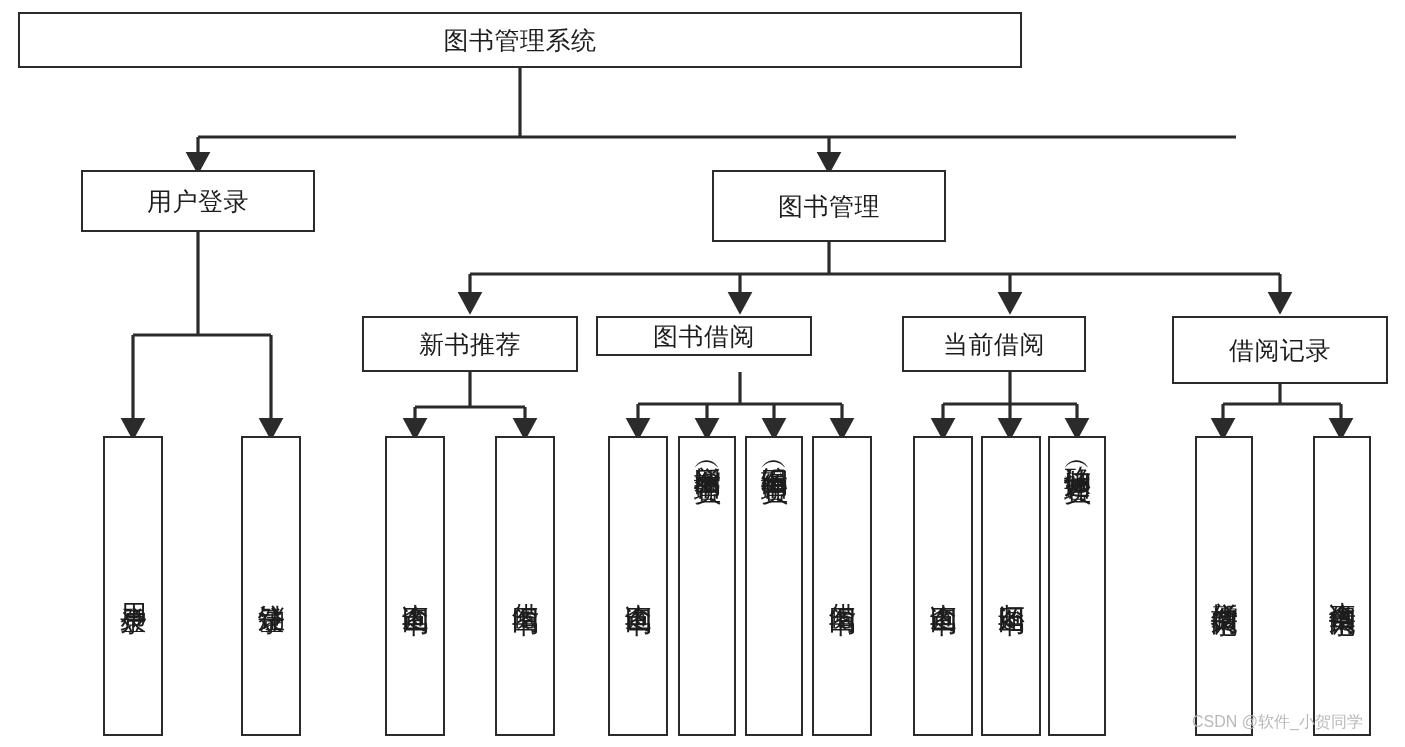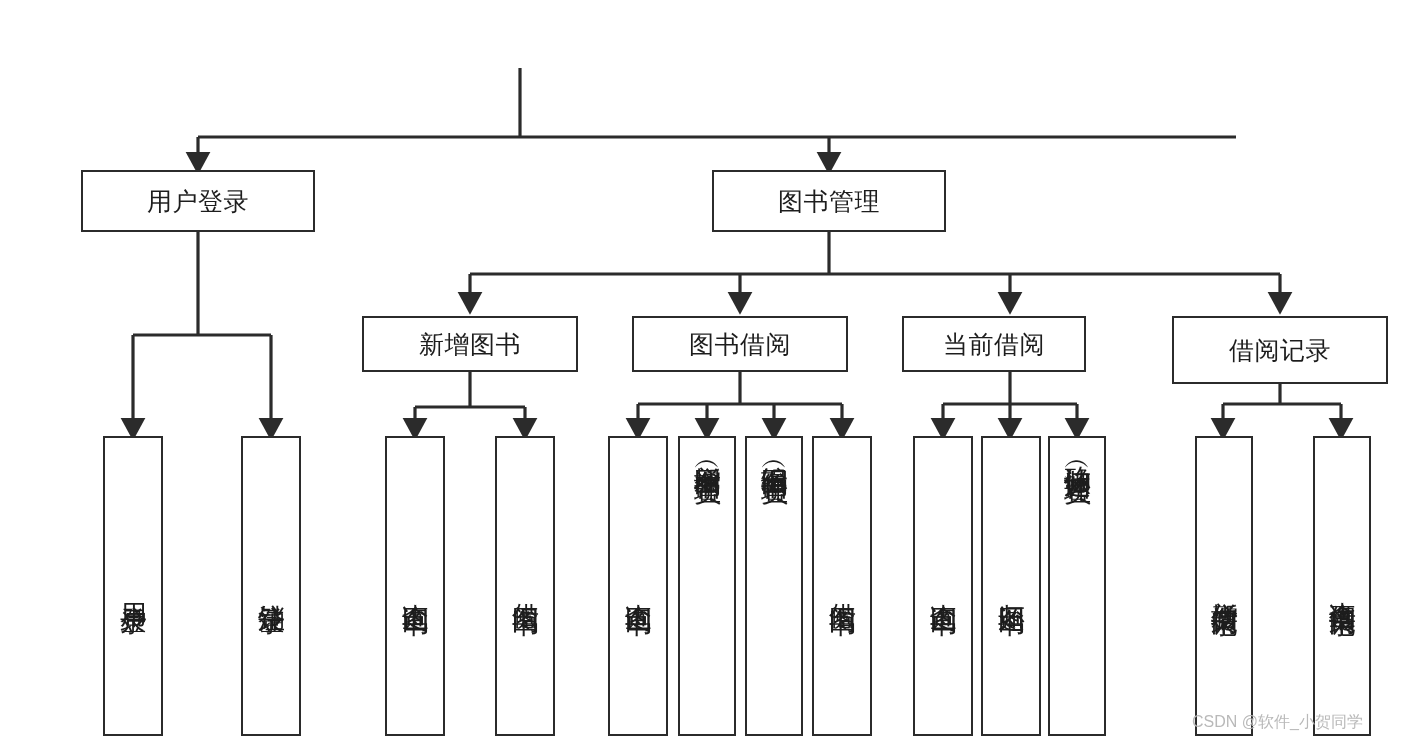--- a/index.html
+++ b/index.html
@@ -126,34 +126,37 @@
       <path d="M1010,404 L1010,428" marker-end="url(#arrowhead)"></path>
       <path d="M1077,404 L1077,428" marker-end="url(#arrowhead)"></path>
 
       <path d="M1280,372 L1280,404"></path>
       <path d="M1223,404 L1341,404"></path>
       <path d="M1223,404 L1223,428" marker-end="url(#arrowhead)"></path>
       <path d="M1341,404 L1341,428" marker-end="url(#arrowhead)"></path>
     </g>
   </svg>
 
+  <div class="node root horizontal" style="left:18px; top:12px; width:1004px; height:56px;">
+    <span class="label">图书管理系统</span>
+  </div>
 
   <div class="node horizontal" style="left:81px; top:170px; width:234px; height:62px;">
     <span class="label">用户登录</span>
   </div>
 
-  <div class="node horizontal" style="left:712px; top:170px; width:234px; height:62px;">
+  <div class="node horizontal" style="left:712px; top:170px; width:234px; height:72px;">
     <span class="label">图书管理</span>
   </div>
 
   <div class="node horizontal" style="left:362px; top:316px; width:216px; height:56px;">
-    <span class="label">新增图书</span>
-  </div>
-
-  <div class="node horizontal" style="left:632px; top:316px; width:216px; height:56px;">
+    <span class="label">新书推荐</span>
+  </div>
+
+  <div class="node horizontal" style="left:596px; top:316px; width:216px; height:40px;">
     <span class="label">图书借阅</span>
   </div>
 
   <div class="node horizontal" style="left:902px; top:316px; width:184px; height:56px;">
     <span class="label">当前借阅</span>
   </div>
 
   <div class="node horizontal" style="left:1172px; top:316px; width:216px; height:68px;">
     <span class="label">借阅记录</span>
   </div>

